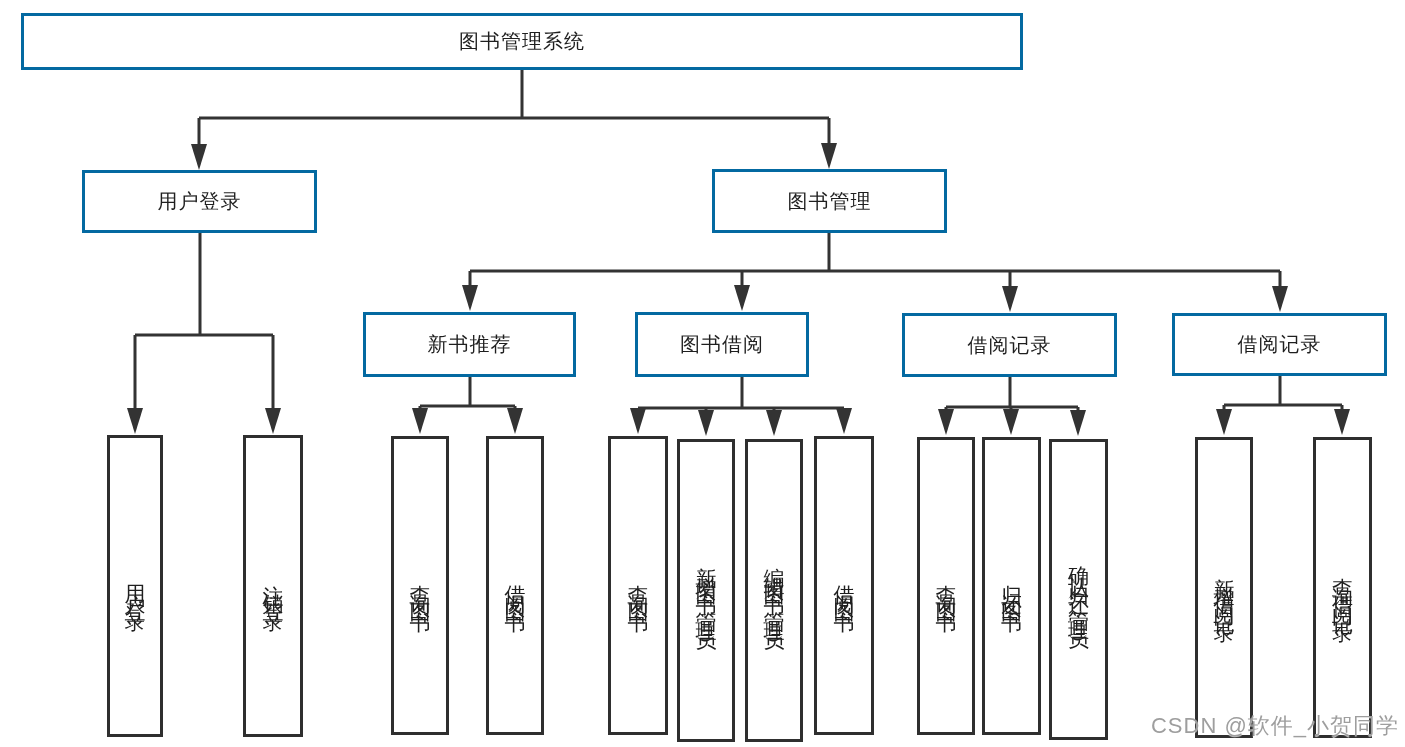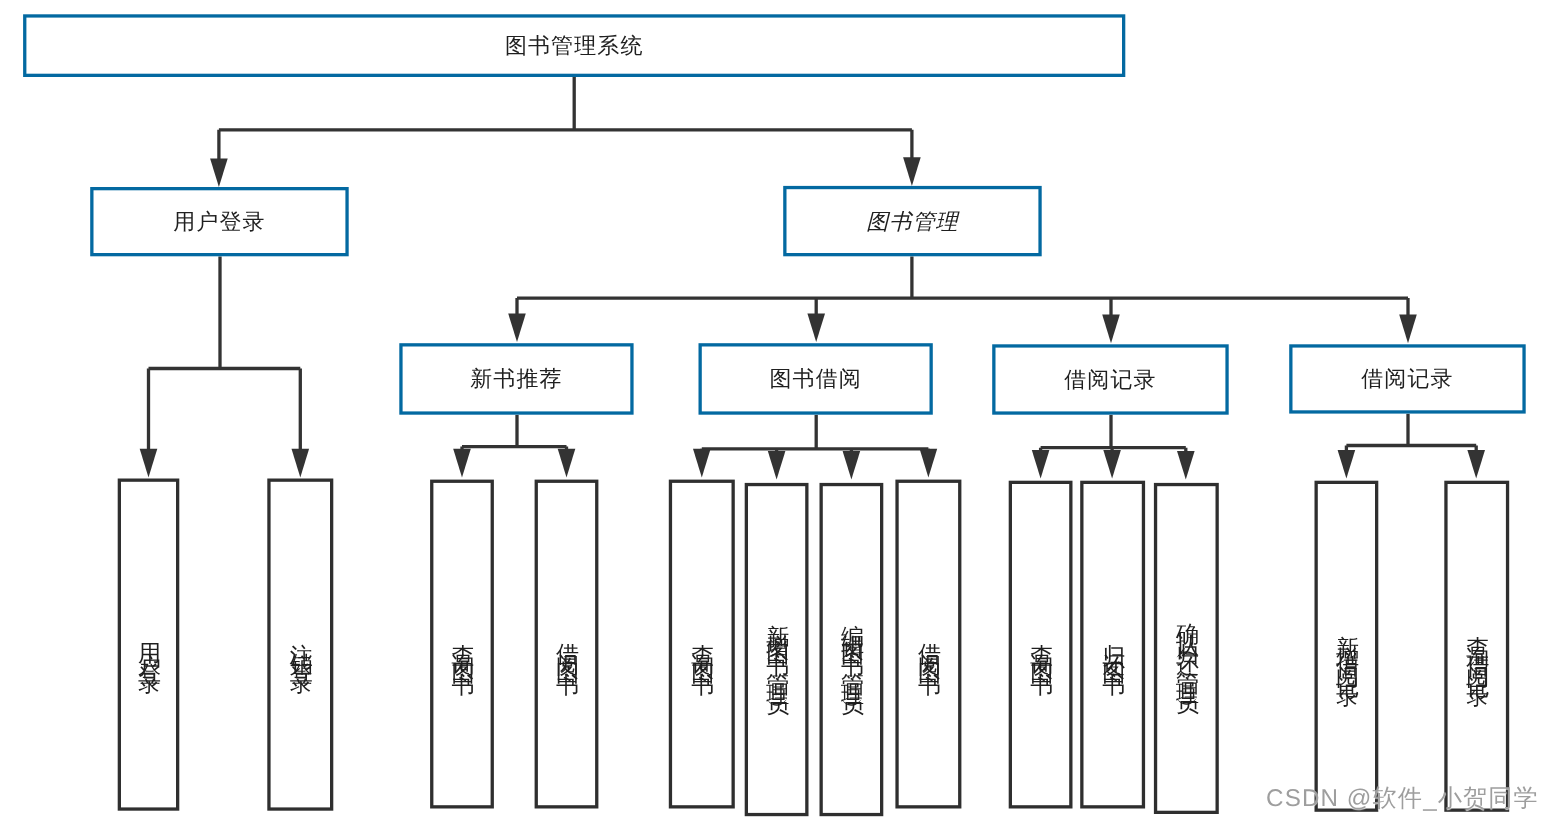--- a/index.html
+++ b/index.html
@@ -96,24 +96,24 @@
       <polygon points="1003,409 1019,409 1011,435"></polygon>
       <polygon points="1070,410 1086,410 1078,436"></polygon>
       <polygon points="1216,409 1232,409 1224,435"></polygon>
       <polygon points="1334,409 1350,409 1342,435"></polygon>
     </g>
   </svg>
 
   <div class="node" style="left:21px; top:13px; width:1002px; height:57px;">图书管理系统</div>
 
   <div class="node" style="left:82px; top:170px; width:235px; height:63px;">用户登录</div>
-  <div class="node" style="left:712px; top:169px; width:235px; height:64px;font-style:italic;">图书管理</div>
+  <div class="node" style="left:712px; top:169px; width:235px; height:64px;">图书管理</div>
 
   <div class="node" style="left:363px; top:312px; width:213px; height:65px;">新书推荐</div>
-  <div class="node" style="left:635px; top:312px; width:213px; height:65px;">图书借阅</div>
+  <div class="node" style="left:635px; top:312px; width:174px; height:65px;">图书借阅</div>
   <div class="node" style="left:902px; top:313px; width:215px; height:64px;">借阅记录</div>
   <div class="node" style="left:1172px; top:313px; width:215px; height:63px;">借阅记录</div>
 
   <div class="leaf" style="left:107px; top:435px; width:56px; height:302px;">
     <span class="vtext">用户登录</span>
   </div>
   <div class="leaf" style="left:243px; top:435px; width:60px; height:302px;">
     <span class="vtext">注销登录</span>
   </div>
 

